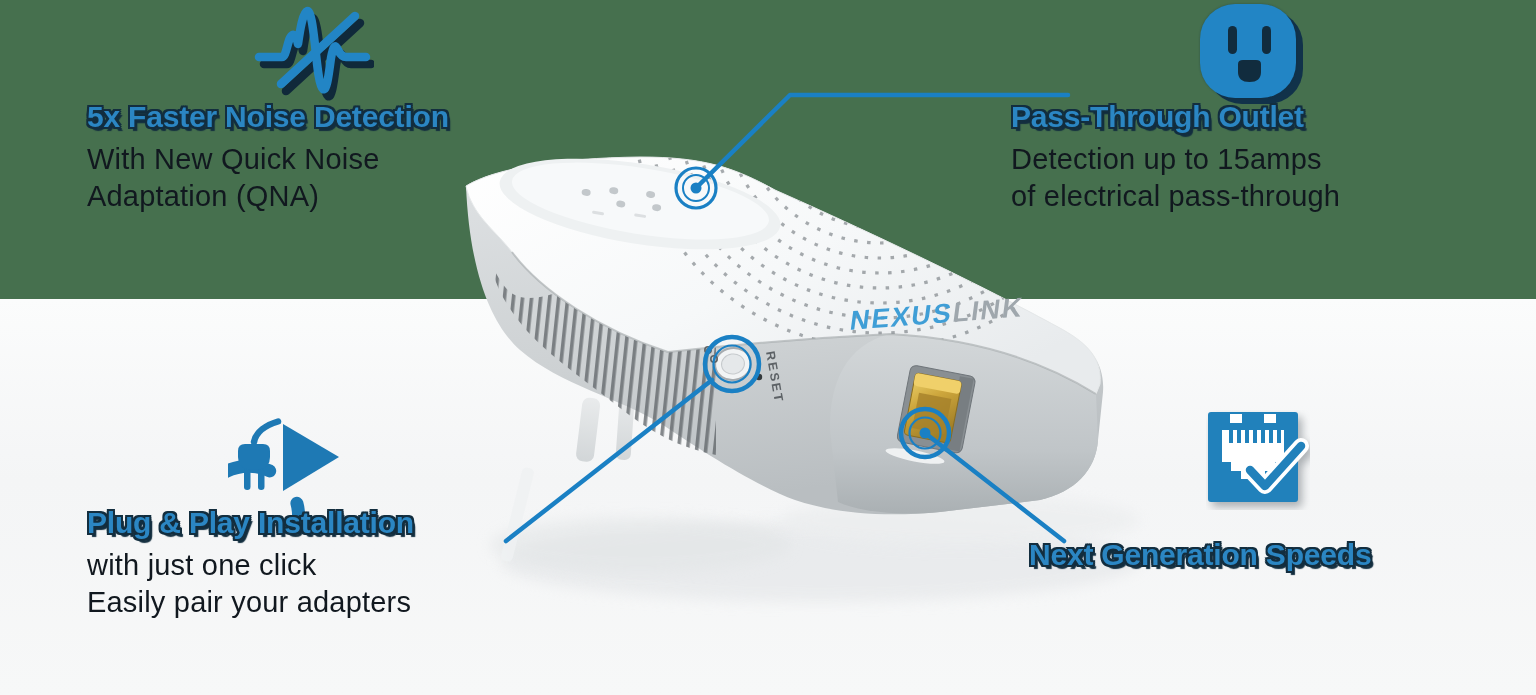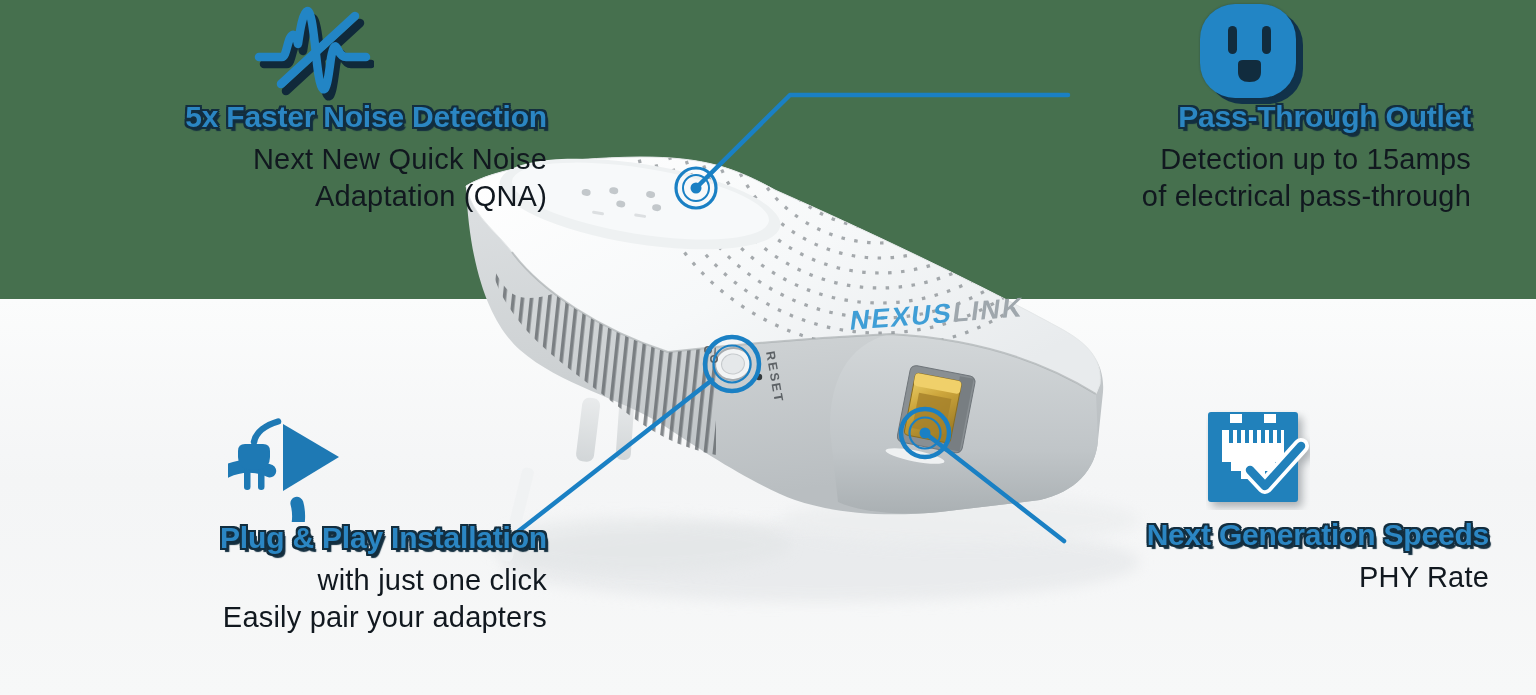--- a/index.html
+++ b/index.html
@@ -14,21 +14,21 @@
   .stage{
     position:relative;width:1536px;height:695px;overflow:hidden;
     font-family:"Liberation Sans",sans-serif;
     background:linear-gradient(180deg,#fbfcfc 299px,#f4f5f6 480px,#f7f8f8 695px);
   }
   .band-top{
     position:absolute;left:0;top:0;width:1536px;height:299px;
     background:var(--green-band);
   }
   .scene{position:absolute;left:0;top:0;}
-  .feature{position:absolute;width:460px;text-align:right;}
+  .feature{position:absolute;width:460px;text-align:left;}
   .feature-title{
     font-size:30px;font-weight:800;letter-spacing:-0.2px;
     color:var(--accent);
     text-shadow:
       2px 0 0 var(--navy),-2px 0 0 var(--navy),0 2px 0 var(--navy),0 -2px 0 var(--navy),
       2px 2px 0 var(--navy),-2px 2px 0 var(--navy),2px -2px 0 var(--navy),-2px -2px 0 var(--navy),
       3px 4px 1px var(--navy);
     margin-bottom:7px;white-space:nowrap;
   }
   .feature-sub{
@@ -240,41 +240,40 @@
         <rect x="71" y="20" width="4" height="13"></rect>
       </g>
       <path d="M44,60 L59,76 L95,36" fill="none" stroke="#ffffff" stroke-width="16" stroke-linecap="round" stroke-linejoin="round"></path>
       <path d="M44,60 L59,76 L95,36" fill="none" stroke="#2181bb" stroke-width="8.5" stroke-linecap="round" stroke-linejoin="round"></path>
     </g>
   </svg>
 
   <div class="feature" style="left:87px;top:100px">
     <div class="feature-title">5x Faster Noise Detection</div>
     <div class="feature-sub">
-      <div>Next New Quick Noise</div>
+      <div>With New Quick Noise</div>
       <div>Adaptation (QNA)</div>
     </div>
   </div>
 
   <div class="feature" style="left:1011px;top:100px">
     <div class="feature-title">Pass-Through Outlet</div>
     <div class="feature-sub">
       <div>Detection up to 15amps</div>
       <div>of electrical pass-through</div>
     </div>
   </div>
 
-  <div class="feature" style="left:87px;top:521px">
+  <div class="feature" style="left:87px;top:506px">
     <div class="feature-title">Plug &amp; Play Installation</div>
     <div class="feature-sub">
       <div>with just one click</div>
       <div>Easily pair your adapters</div>
     </div>
   </div>
 
-  <div class="feature" style="left:1029px;top:518px">
+  <div class="feature" style="left:1029px;top:538px">
     <div class="feature-title">Next Generation Speeds</div>
     <div class="feature-sub">
-      <div>PHY Rate</div>
     </div>
   </div>
 
 </div>
 
 </body></html>

